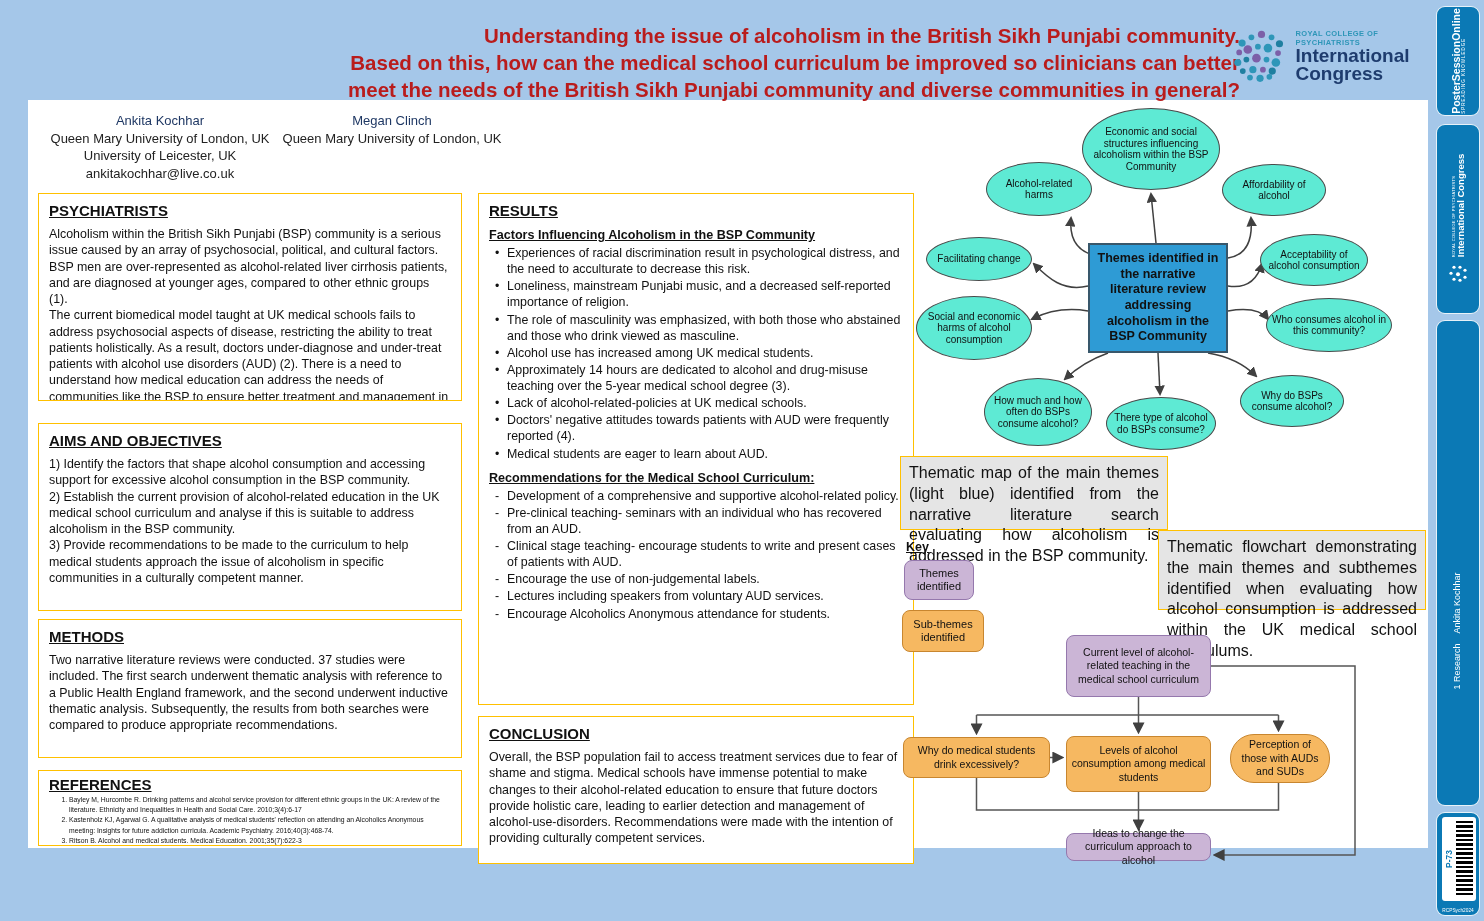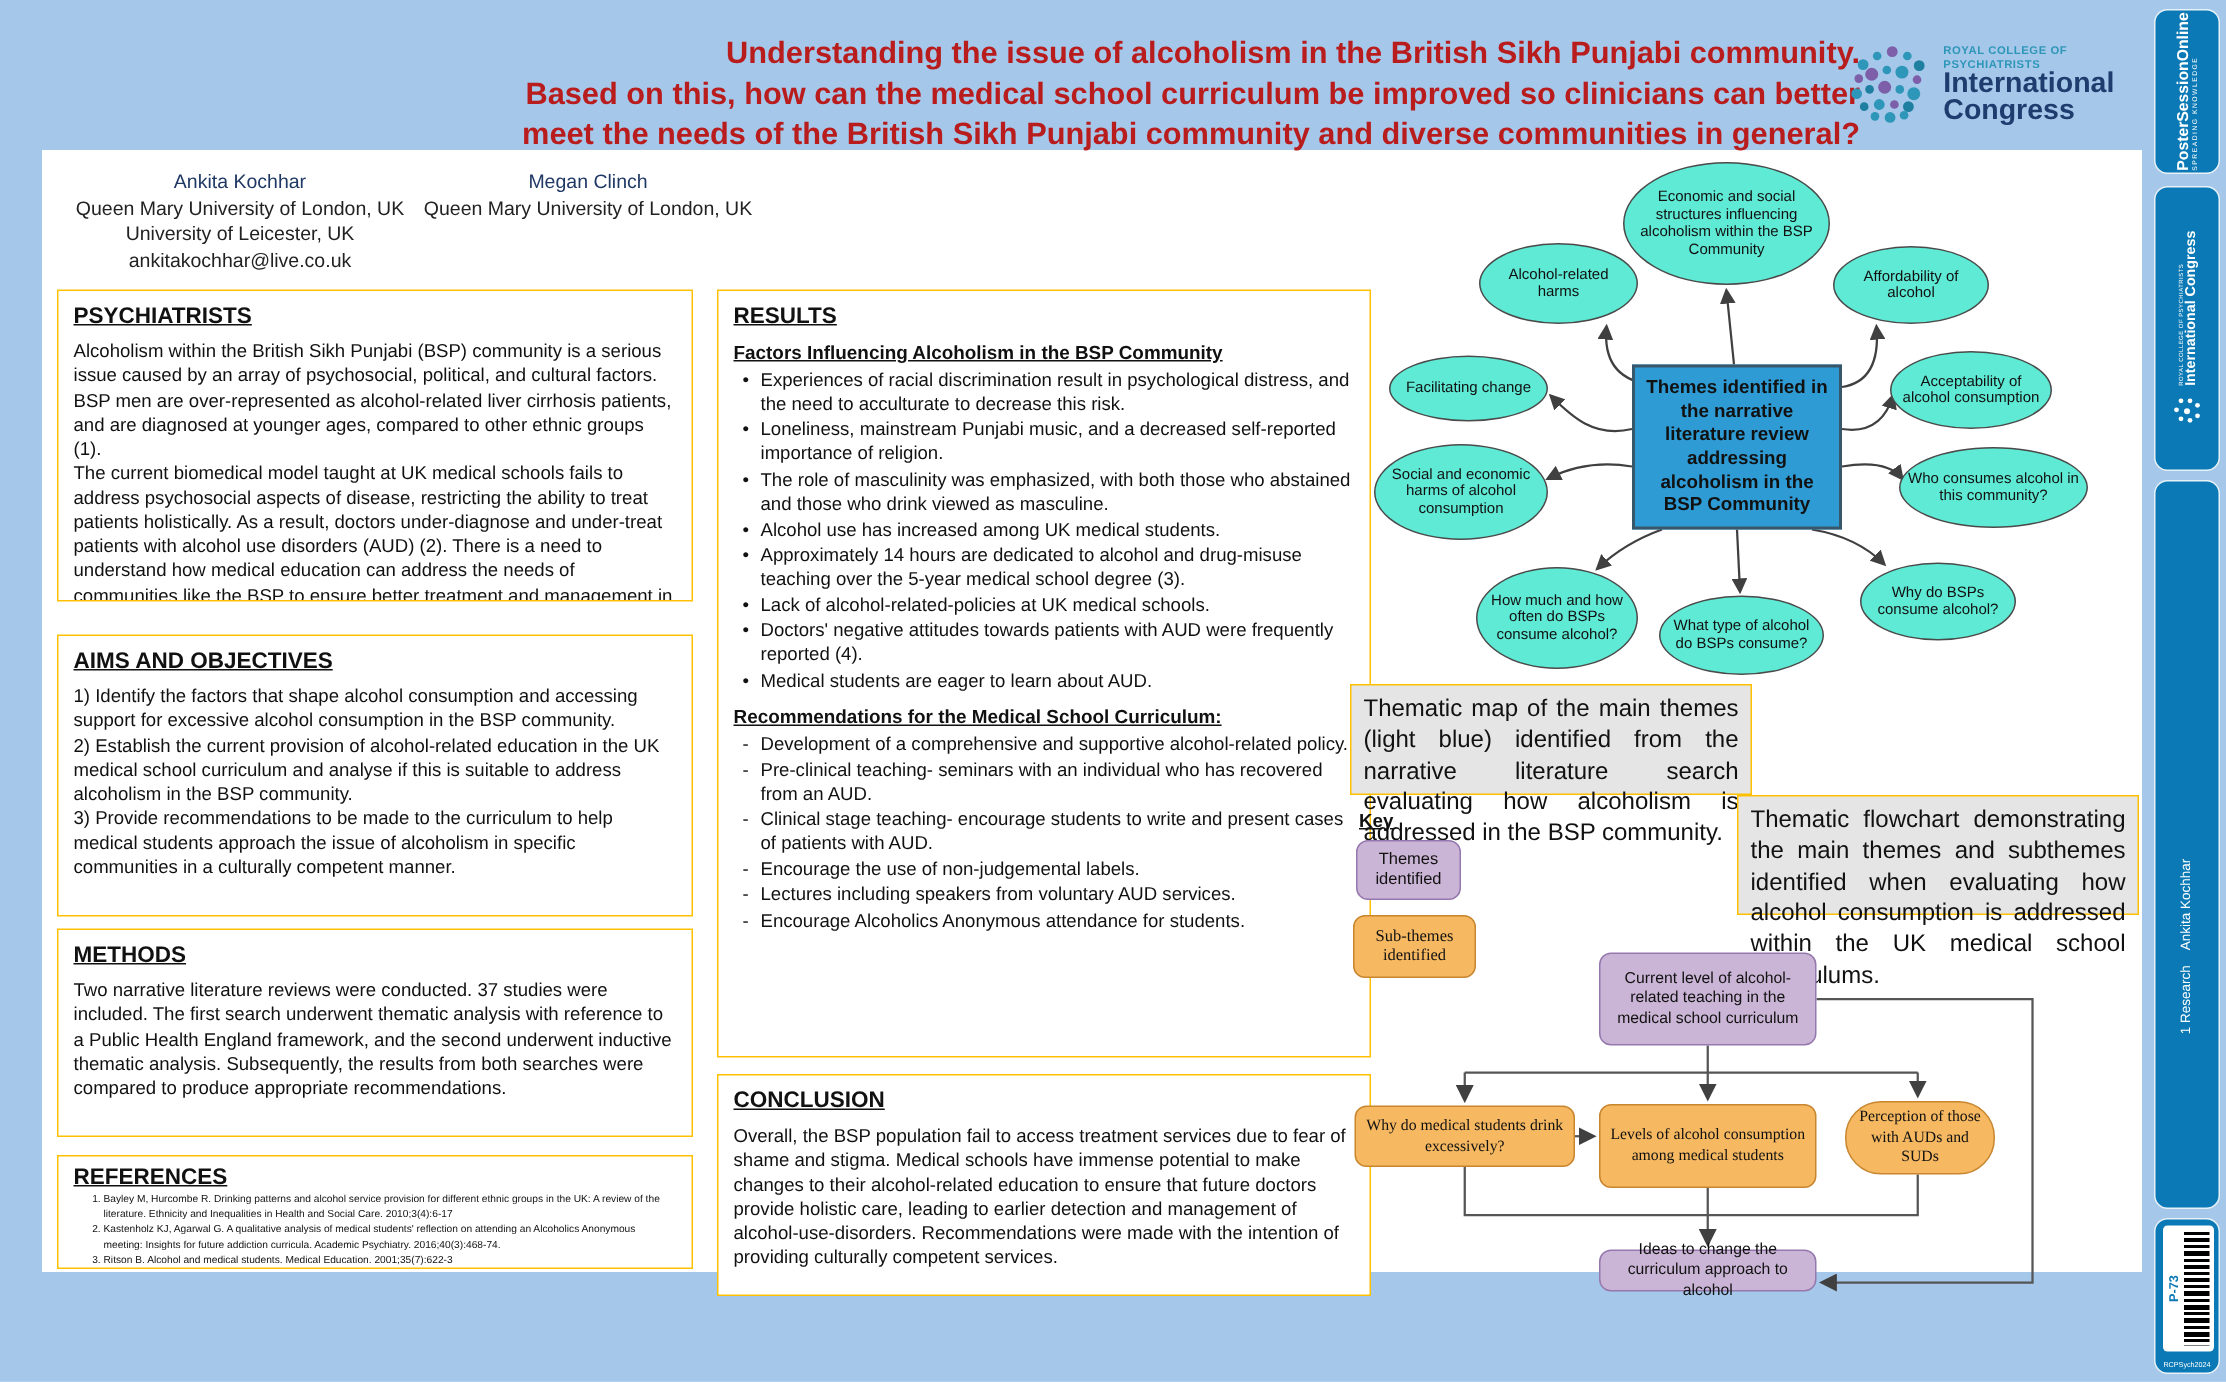--- a/index.html
+++ b/index.html
@@ -45,21 +45,21 @@
   .b5{left:18px;top:190px;width:116px;height:64px;}
   .b6{left:368px;top:192px;width:126px;height:54px;}
   .b7{left:86px;top:272px;width:108px;height:68px;}
   .b8{left:208px;top:291px;width:110px;height:53px;}
   .b9{left:342px;top:269px;width:104px;height:52px;}
   
   .key-title{position:absolute;left:906px;top:540px;font-weight:700;text-decoration:underline;font-size:12.5px;}
   .key-box{position:absolute;border-radius:8px;display:flex;align-items:center;justify-content:center;
            text-align:center;font-size:11px;line-height:1.2;padding:3px;box-sizing:border-box;}
   .purple{background:#cbb5d6;border:1.5px solid #9578ad;}
-  .orange{background:#f6b861;border:1.5px solid #c8862f;font-family:Liberation Serif, serif;}
+  .orange{background:#f6b861;border:1.5px solid #c8862f;}
   .key-themes{left:904px;top:560px;width:70px;height:40px;}
   .key-sub{left:902px;top:610px;width:82px;height:42px;}
   
   .flow{position:absolute;left:900px;top:620px;width:530px;height:280px;}
   .flow svg.links{position:absolute;left:0;top:0;pointer-events:none;}
   .fnode{position:absolute;border-radius:8px;display:flex;align-items:center;justify-content:center;
          text-align:center;font-size:10.5px;line-height:1.3;padding:4px;box-sizing:border-box;}
   .f-top{left:166px;top:15px;width:145px;height:62px;}
   .f-left{left:3px;top:117px;width:147px;height:41px;}
   .f-mid{left:166px;top:116px;width:145px;height:56px;}
@@ -228,21 +228,21 @@
       </g>
     </svg>
     <div class="bubble b0">Economic and social structures influencing alcoholism within the BSP Community</div>
     <div class="bubble b1">Alcohol-related harms</div>
     <div class="bubble b2">Affordability of alcohol</div>
     <div class="bubble b3">Facilitating change</div>
     <div class="bubble b4">Acceptability of alcohol consumption</div>
     <div class="bubble b5">Social and economic harms of alcohol consumption</div>
     <div class="bubble b6">Who consumes alcohol in this community?</div>
     <div class="bubble b7">How much and how often do BSPs consume alcohol?</div>
-    <div class="bubble b8">What type of alcohol do BSPs consume?</div>
+    <div class="bubble b8">There type of alcohol do BSPs consume?</div>
     <div class="bubble b9">Why do BSPs consume alcohol?</div>
     <div class="center-box">Themes identified in the narrative literature review addressing alcoholism in the BSP Community</div>
   </div>
 
   <div class="cap cap1">Thematic map of the main themes (light blue) identified from the narrative literature search evaluating how alcoholism is addressed in the BSP community.</div>
   <div class="cap cap2">Thematic flowchart demonstrating the main themes and subthemes identified when evaluating how alcohol consumption is addressed within the UK medical school curriculums.</div>
 
   <div class="key-title">Key</div>
   <div class="key-box purple key-themes">Themes identified</div>
   <div class="key-box orange key-sub">Sub-themes identified</div>

